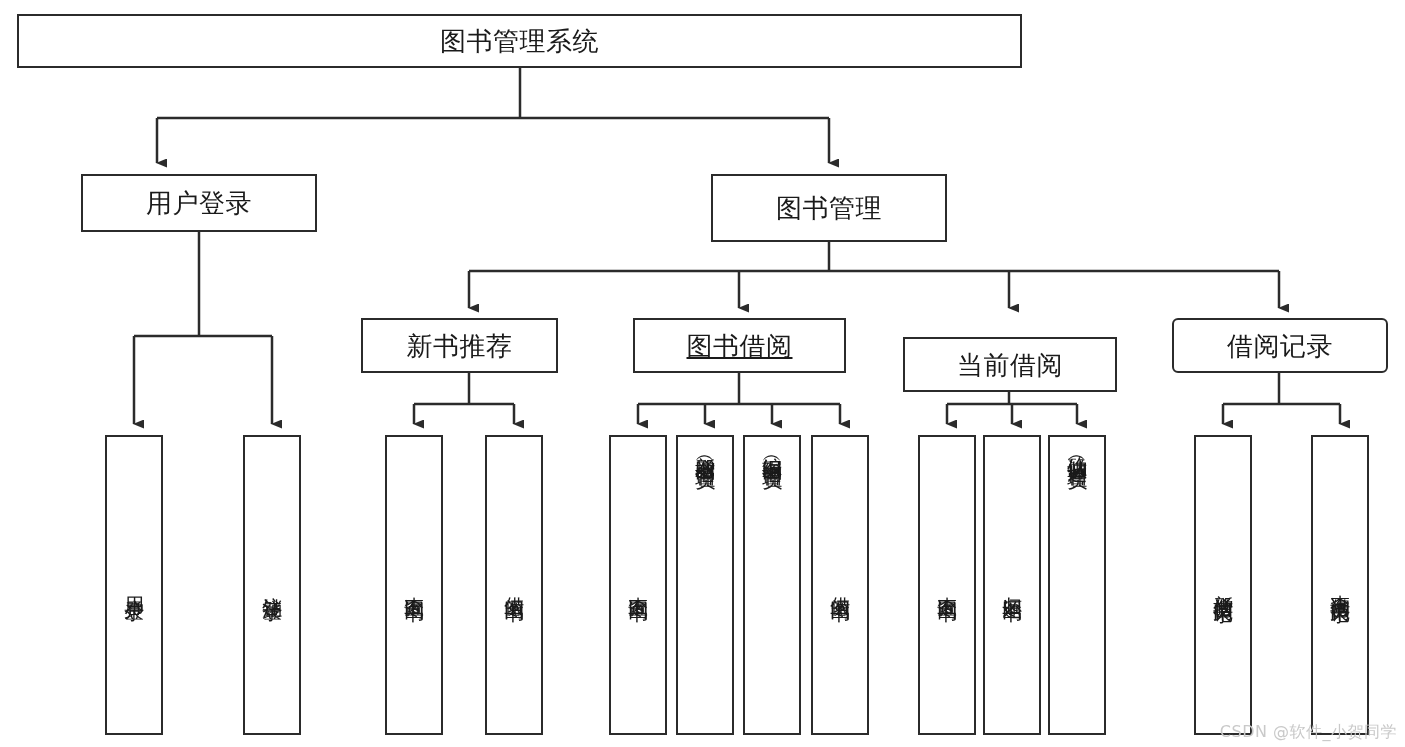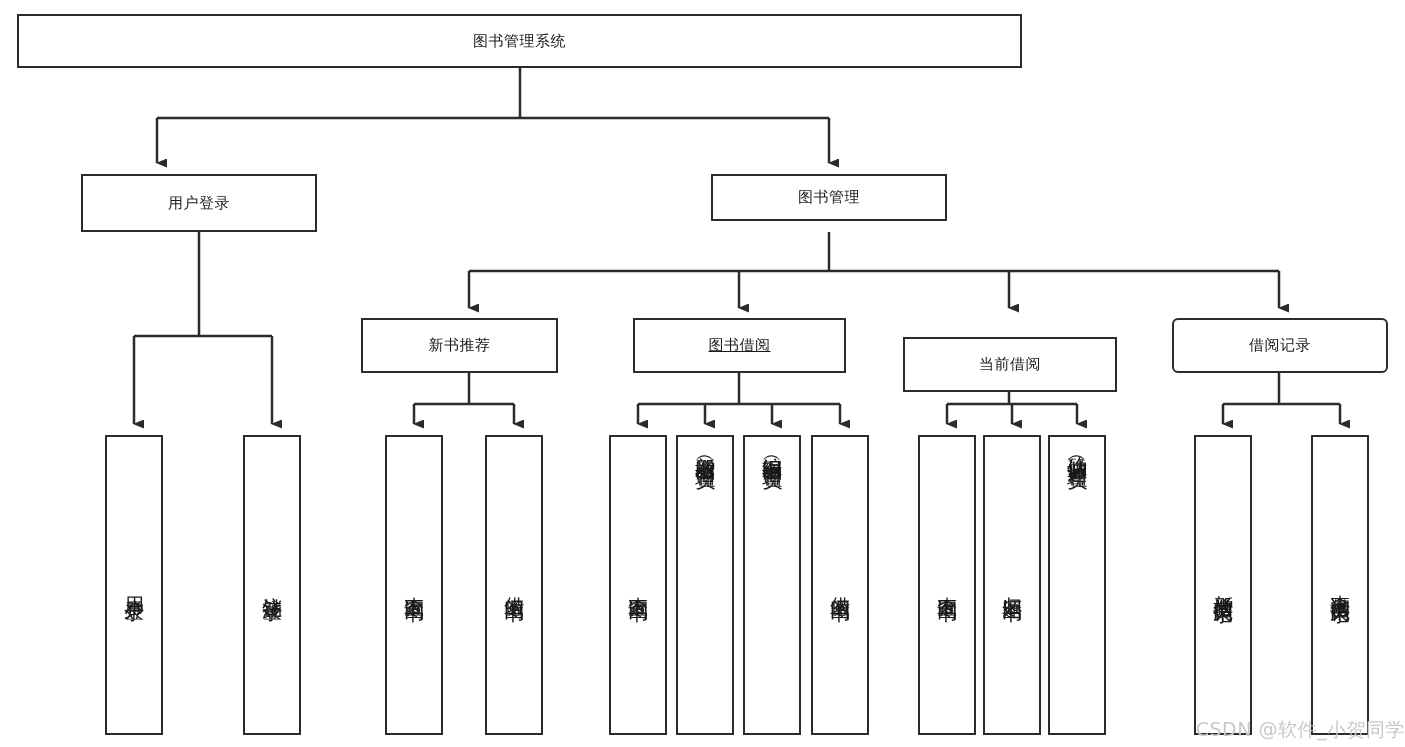--- a/index.html
+++ b/index.html
@@ -27,43 +27,43 @@
     box-sizing: border-box;
     border: 2px solid #2b2b2b;
     background: #ffffff;
     display: flex;
     align-items: center;
     justify-content: center;
     color: #1a1a1a;
     z-index: 2;
   }
   .node.horiz {
-    font-size: 15px;
+    font-size: 26px;
     letter-spacing: 0.5px;
     line-height: 1;
   }
   .node.vert {
     writing-mode: vertical-rl;
     text-orientation: upright;
     font-size: 20px;
     line-height: 1.18;
     letter-spacing: 2px;
     padding: 4px 0;
     align-items: center;
     justify-content: center;
     white-space: nowrap;
   }
   .node.vert.top-aligned {
     justify-content: flex-start;
   }
   .watermark {
     position: absolute;
-    right: 0;
+    right: 8px;
     bottom: 4px;
-    font-size: 19px;
+    font-size: 16px;
     color: #c9c9c9;
     letter-spacing: 0.5px;
     z-index: 5;
     white-space: nowrap;
     font-family: "DejaVu Sans", "Liberation Sans", sans-serif;
   }
 </style>
 </head>
 <body>
 
@@ -115,21 +115,21 @@
       <path d="M 1279,373 L 1279,404"></path>
       <path d="M 1223,404 L 1340,404"></path>
       <path d="M 1223,404 L 1223,424" marker-end="url(#arrow)"></path>
       <path d="M 1340,404 L 1340,424" marker-end="url(#arrow)"></path>
     </g>
   </svg>
 
   <div class="node horiz" style="left:17px; top:14px; width:1005px; height:54px;">图书管理系统</div>
 
   <div class="node horiz" style="left:81px; top:174px; width:236px; height:58px;">用户登录</div>
-  <div class="node horiz" style="left:711px; top:174px; width:236px; height:47px;">图书管理</div>
+  <div class="node horiz" style="left:711px; top:174px; width:236px; height:68px;">图书管理</div>
 
   <div class="node horiz" style="left:361px; top:318px; width:197px; height:55px;">新书推荐</div>
   <div class="node horiz" style="left:633px; top:318px; width:213px; height:55px;text-decoration:underline;">图书借阅</div>
   <div class="node horiz" style="left:903px; top:318px; width:214px; height:55px;margin-top:19px;">当前借阅</div>
   <div class="node horiz" style="left:1172px; top:318px; width:216px; height:55px;border-radius:6px;">借阅记录</div>
 
   <div class="node vert" style="left:105px; top:435px; width:58px; height:300px;">用户登录</div>
   <div class="node vert" style="left:243px; top:435px; width:58px; height:300px;">注销登录</div>
 
   <div class="node vert" style="left:385px; top:435px; width:58px; height:300px;">查询图书</div>

